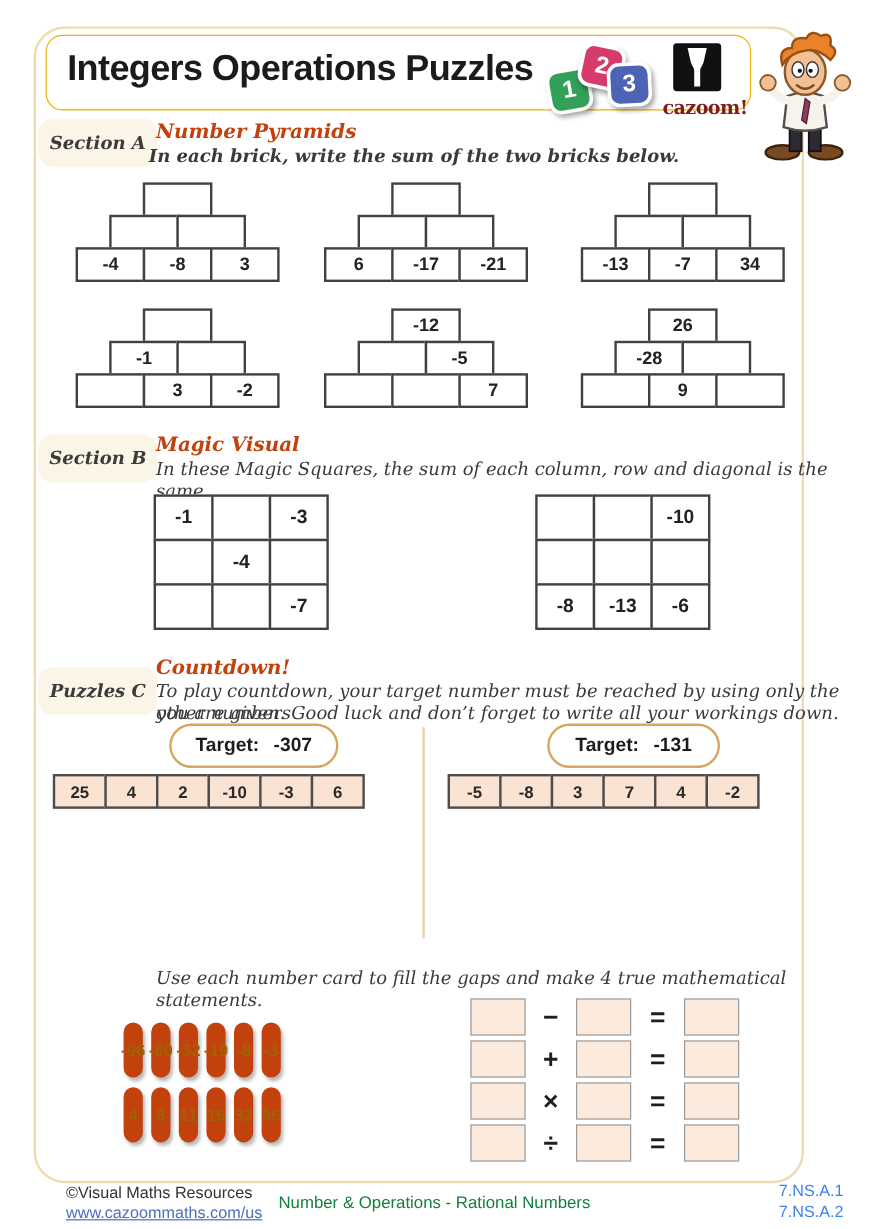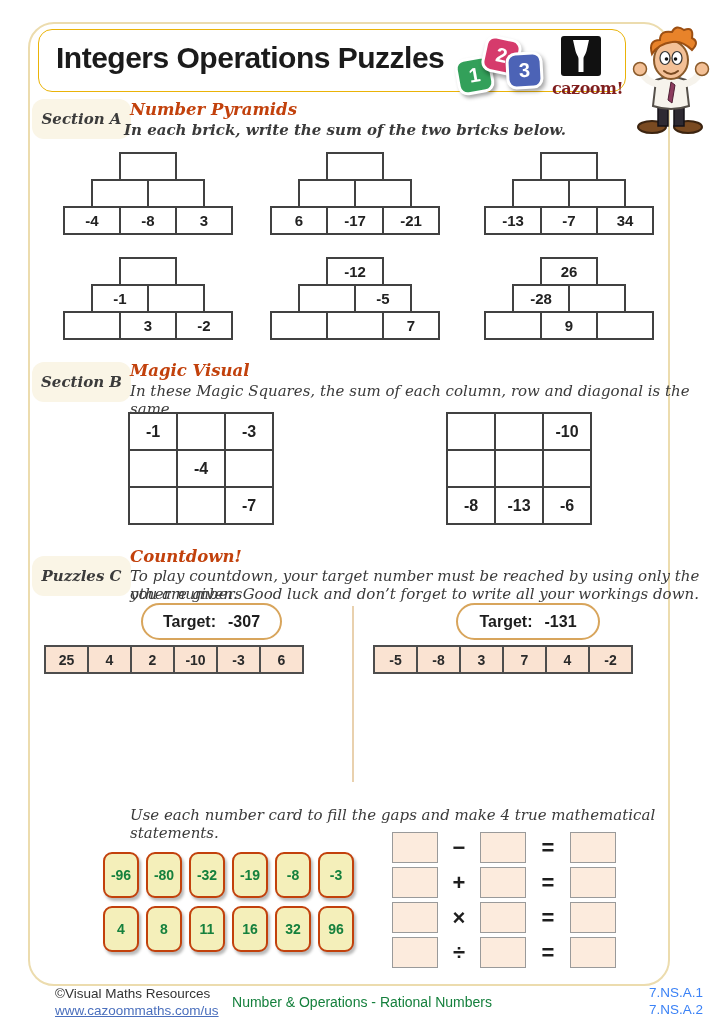--- a/index.html
+++ b/index.html
@@ -46,23 +46,23 @@
   .target{position:absolute;height:37px;border:2.5px solid #d8a55c;border-radius:20px;background:#fff;
           display:flex;align-items:center;justify-content:center;gap:12px;box-sizing:border-box;
           font-size:16px;font-weight:700;color:#1d1d1d;text-align:right;}
   .strip{position:absolute;display:flex;}
   .strip-cell{width:45px;height:29px;border:2px solid #4d4d4d;box-sizing:border-box;background:#fae3d2;
               display:flex;align-items:center;justify-content:center;font-size:14px;font-weight:700;color:#2a2a2a;}
   .strip-cell:not(:first-child){margin-left:-2px;}
   .divider{position:absolute;left:352px;top:606px;height:176px;border-left:2.5px solid #e9d1ae;}
   
   .card-row{position:absolute;display:flex;gap:7px;}
-  .number-card{width:36px;height:46px;background:#f4efba;border:2px solid #c2410c;border-radius:9px;
+  .number-card{width:16px;height:46px;background:#f4efba;border:8px solid #c2410c;border-radius:9px;
                box-sizing:border-box;box-shadow:2px 3px 3px rgba(0,0,0,.28);
-               display:flex;align-items:center;justify-content:center;font-size:14px;font-weight:700;color:#15803d;}
+               display:flex;align-items:center;justify-content:center;font-size:14px;font-weight:700;color:#a16207;}
   
   .equations{position:absolute;left:392px;top:832px;}
   .eq-row{display:flex;align-items:center;margin-bottom:4px;}
   .eq-box{width:46px;height:31px;background:#fcebdd;border:1.5px solid #9a9a9a;box-sizing:border-box;}
   .eq-op{width:42px;text-align:center;font-size:22px;font-weight:700;color:#1e1e1e;}
   .eq-eq{width:44px;text-align:center;font-size:22px;font-weight:700;color:#1e1e1e;}
   
   .foot-left{position:absolute;left:55px;top:985px;font-size:13.5px;color:#333;line-height:17px;}
   .foot-link{color:#4a6fbd;text-decoration:underline;cursor:pointer;}
   .foot-center{position:absolute;left:0;top:994px;width:724px;text-align:center;font-size:14px;color:#15803d;}

